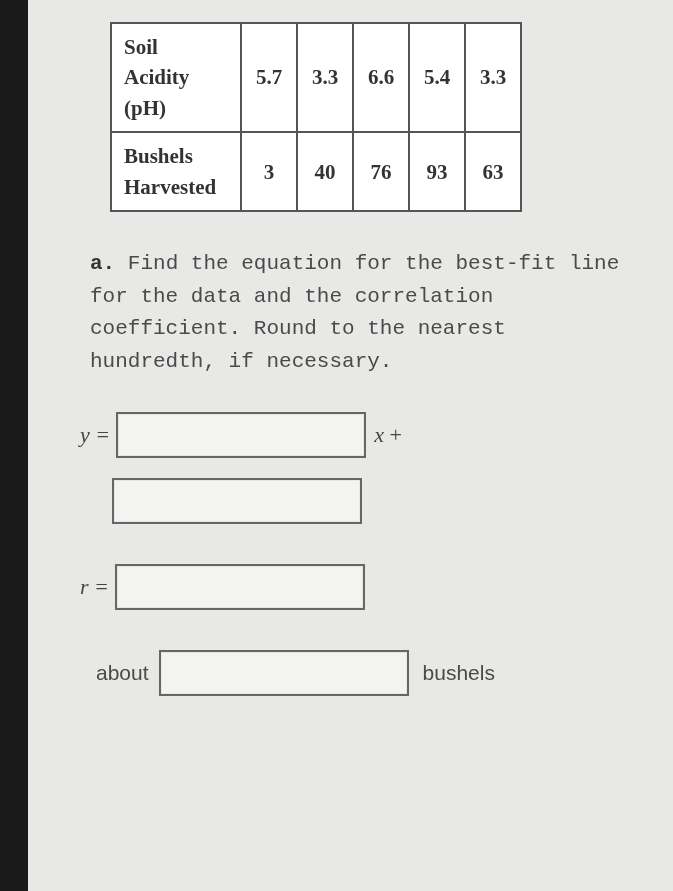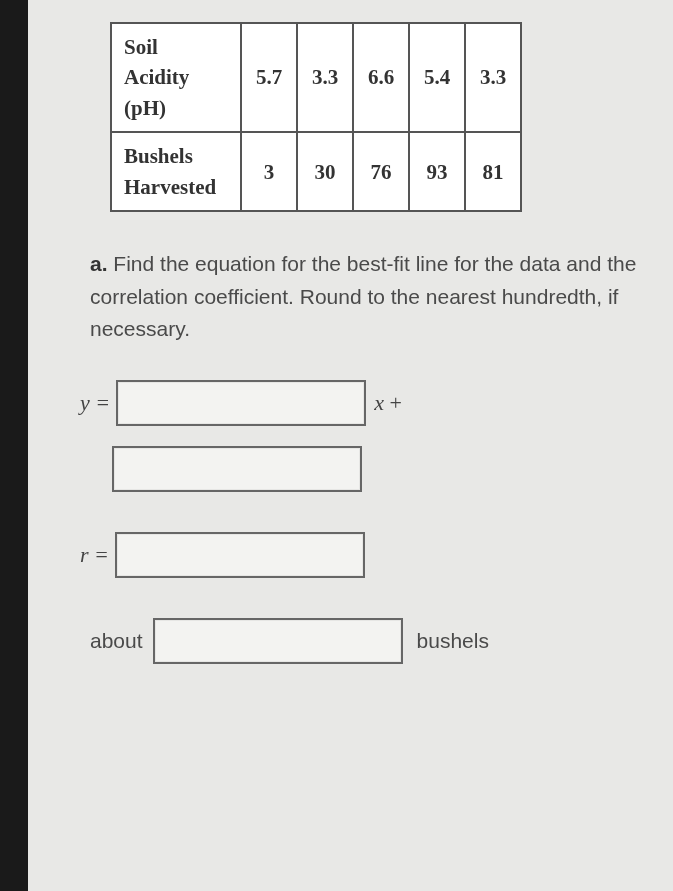--- a/index.html
+++ b/index.html
@@ -40,21 +40,21 @@
     }
     table.data-table td.head {
       text-align: left;
       padding: 8px 16px 8px 12px;
       min-width: 130px;
     }
     table.data-table td.val {
       min-width: 56px;
     }
     .question {
-      font-family: Liberation Sans, sans-serif;
+      font-family: Liberation Mono, monospace;
       font-size: 21px;
       color: #4a4a4a;
       line-height: 1.55;
       margin-bottom: 34px;
     }
     .bold-letter { font-weight: bold; color: #333; }
     .eq-row {
       display: flex;
       align-items: center;
       font-family: 'Times New Roman', serif;
@@ -88,20 +88,21 @@
     .input-box.w2 { width: 250px; }
     .input-box.w3 { width: 250px; }
     .offset-b { margin-left: 22px; margin-bottom: 40px; }
     .r-row { margin-bottom: 40px; }
     .about-row {
       display: flex;
       align-items: center;
       font-family: -apple-system, Helvetica, Arial, sans-serif;
       font-size: 21px;
       color: #4a4a4a;
+      margin-left: 6px;
     }
     .about-row .label { margin-right: 10px; }
     .about-row .after { margin-left: 14px; }
     
     .content { filter: blur(0.15px); }
   </style>
 </head>
 <body>
 
 <div class="left-edge"></div>
@@ -117,24 +118,24 @@
       <td class="val">5.7</td>
       <td class="val">3.3</td>
       <td class="val">6.6</td>
       <td class="val">5.4</td>
       <td class="val">3.3</td>
     </tr>
     <tr>
       <td class="head" style="white-space:pre-line;">Bushels
 Harvested</td>
       <td class="val">3</td>
-      <td class="val">30</td>
+      <td class="val">40</td>
       <td class="val">76</td>
       <td class="val">93</td>
-      <td class="val">81</td>
+      <td class="val">63</td>
     </tr>
   </tbody>
     </table>
 
   <p class="question">
     <span class="bold-letter">a.</span>
     <span>Find the equation for the best-fit line for the data and the correlation coefficient. Round to the nearest hundredth, if necessary.</span>
   </p>
 
   <div class="eq-row">

